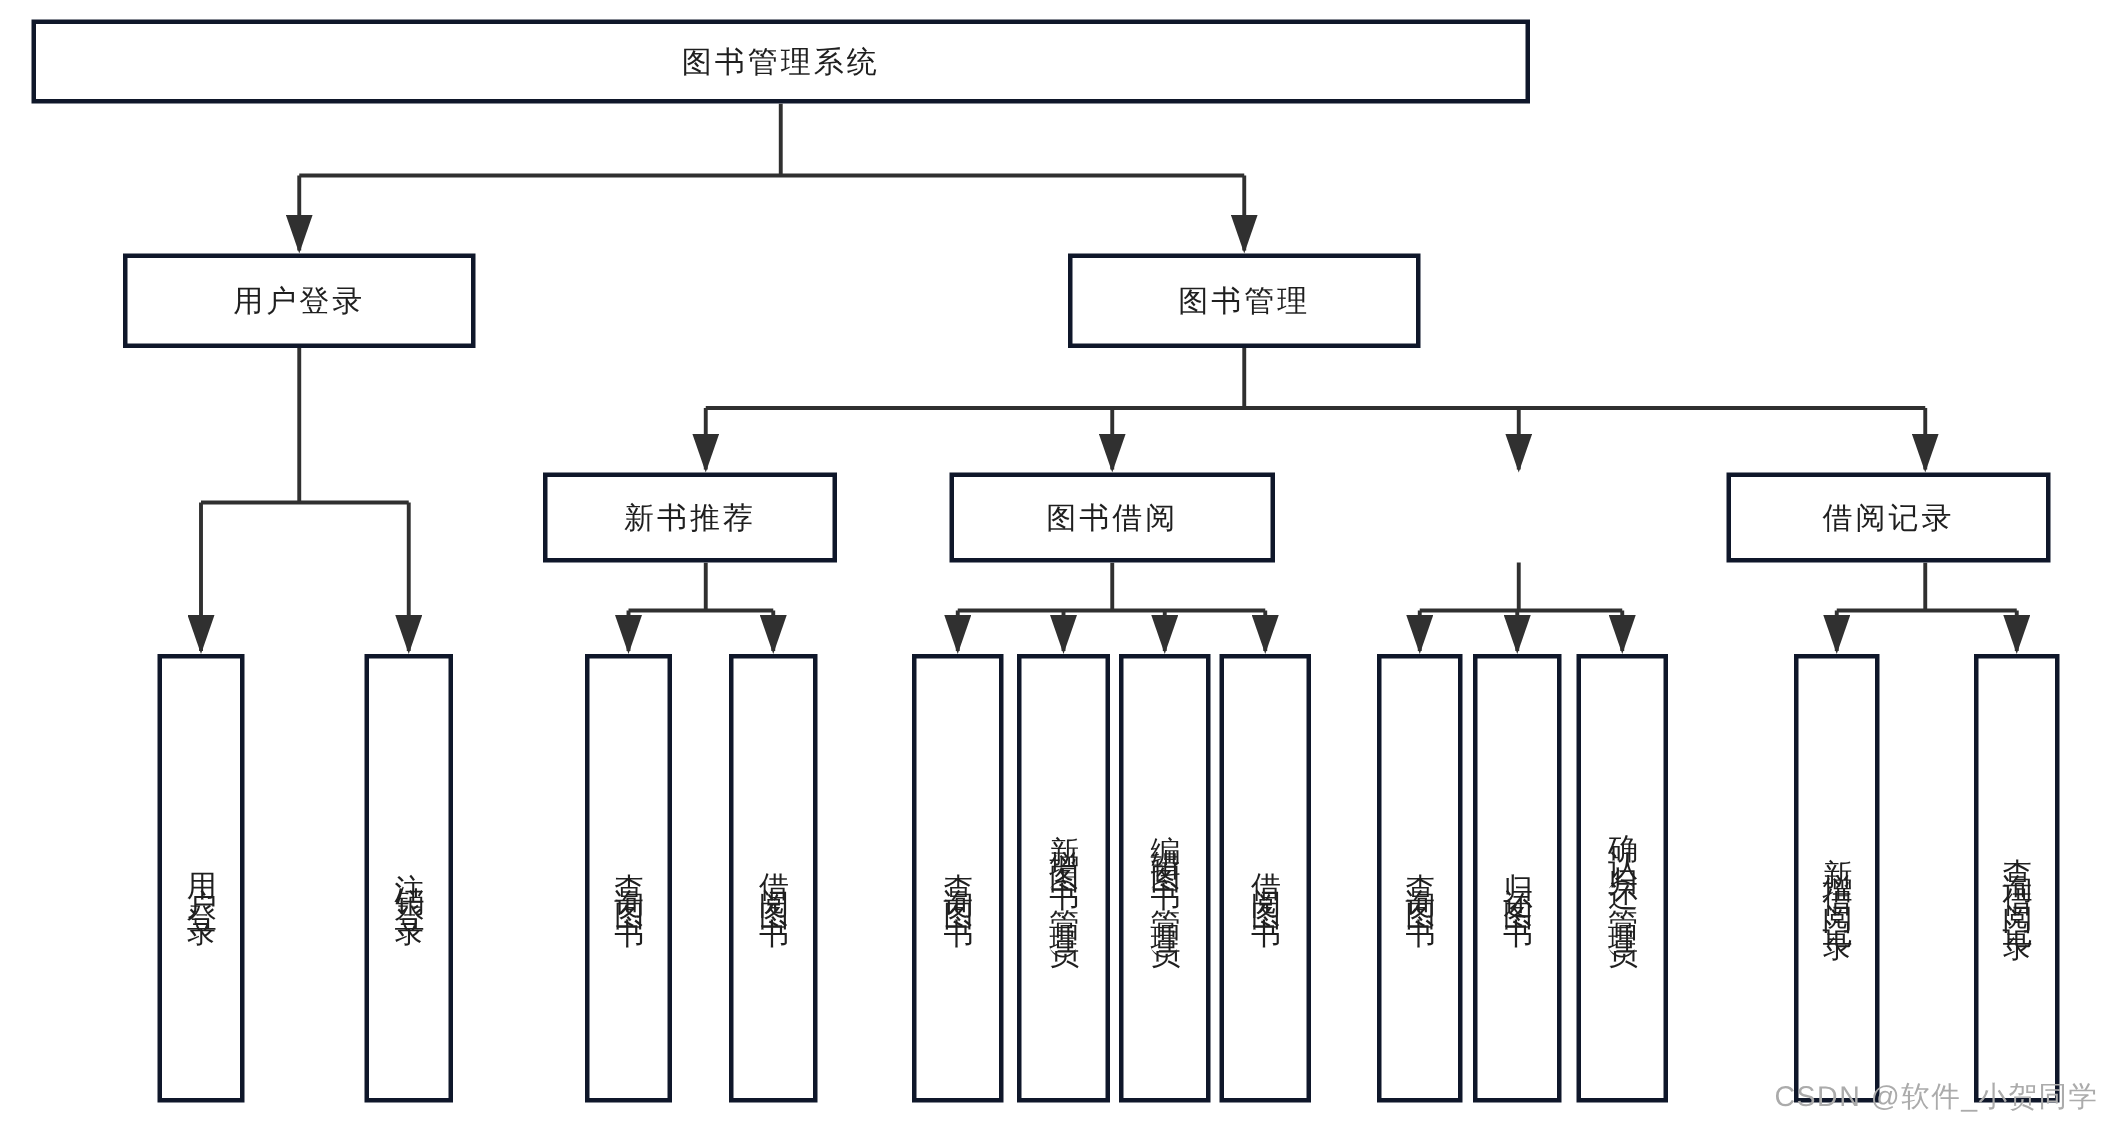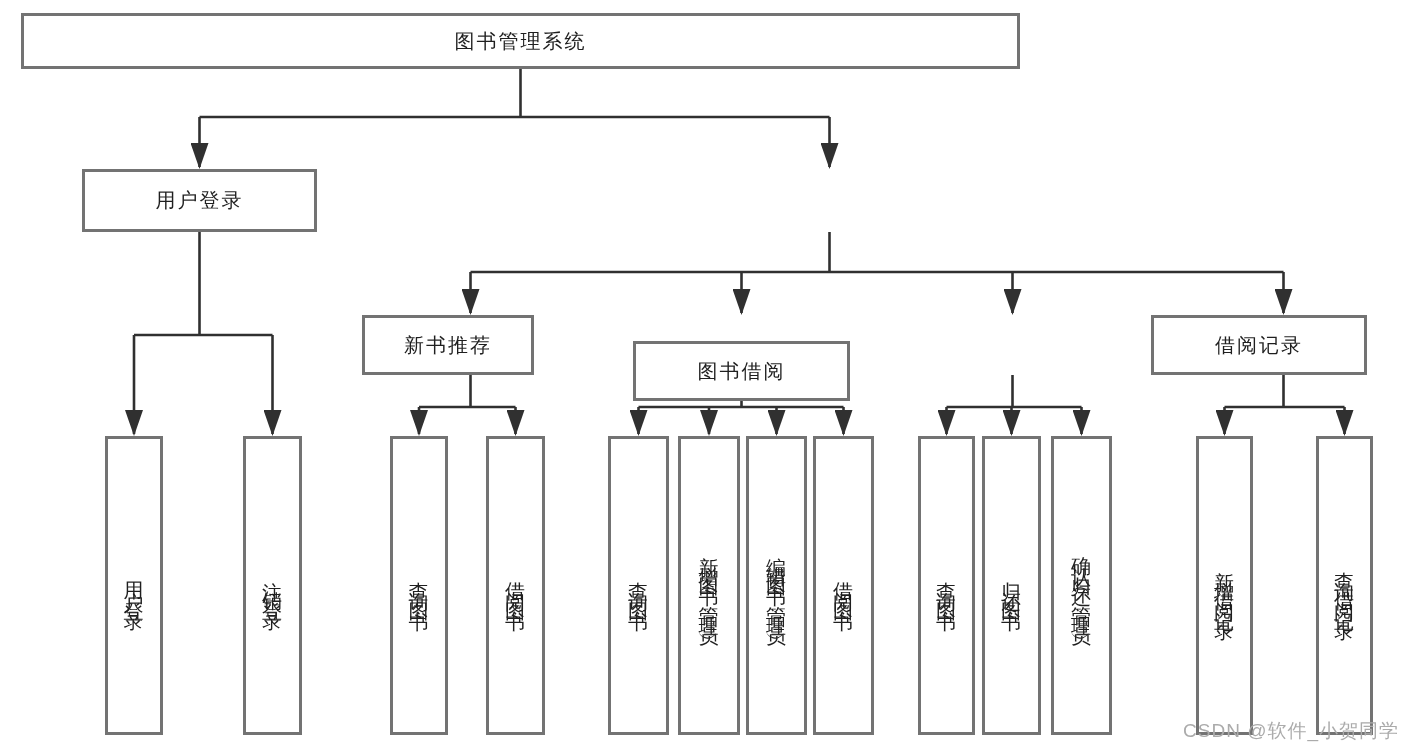--- a/index.html
+++ b/index.html
@@ -18,21 +18,21 @@
   .edges {
     position: absolute;
     left: 0;
     top: 0;
     width: 1405px;
     height: 747px;
   }
   .node {
     position: absolute;
     box-sizing: border-box;
-    border: 3px solid #737373;
+    border: 3px solid #0f172a;
     background: #ffffff;
     display: flex;
     align-items: center;
     justify-content: center;
     color: #1f1f1f;
   }
   .hnode {
     font-size: 20px;
     letter-spacing: 2px;
     white-space: nowrap;
@@ -110,25 +110,28 @@
     </g>
   </svg>
 
   <div class="node hnode" style="left:21px; top:13px; width:999px; height:56px;">
     <span>图书管理系统</span>
   </div>
 
   <div class="node hnode" style="left:82px; top:169px; width:235px; height:63px;">
     <span>用户登录</span>
   </div>
+  <div class="node hnode" style="left:712px; top:169px; width:235px; height:63px;">
+    <span>图书管理</span>
+  </div>
 
-  <div class="node hnode" style="left:362px; top:315px; width:172px; height:60px;">
+  <div class="node hnode" style="left:362px; top:315px; width:196px; height:60px;">
     <span>新书推荐</span>
   </div>
-  <div class="node hnode" style="left:633px; top:315px; width:217px; height:60px;margin-top:26px;">
+  <div class="node hnode" style="left:633px; top:315px; width:217px; height:60px;">
     <span>图书借阅</span>
   </div>
   <div class="node hnode" style="left:1151px; top:315px; width:216px; height:60px;font-family:Liberation Mono, monospace;">
     <span>借阅记录</span>
   </div>
 
   <div class="node vnode" style="left:105px; top:436px; width:58px; height:299px;">
     <span class="vtext">用户登录</span>
   </div>
   <div class="node vnode" style="left:243px; top:436px; width:59px; height:299px;">

